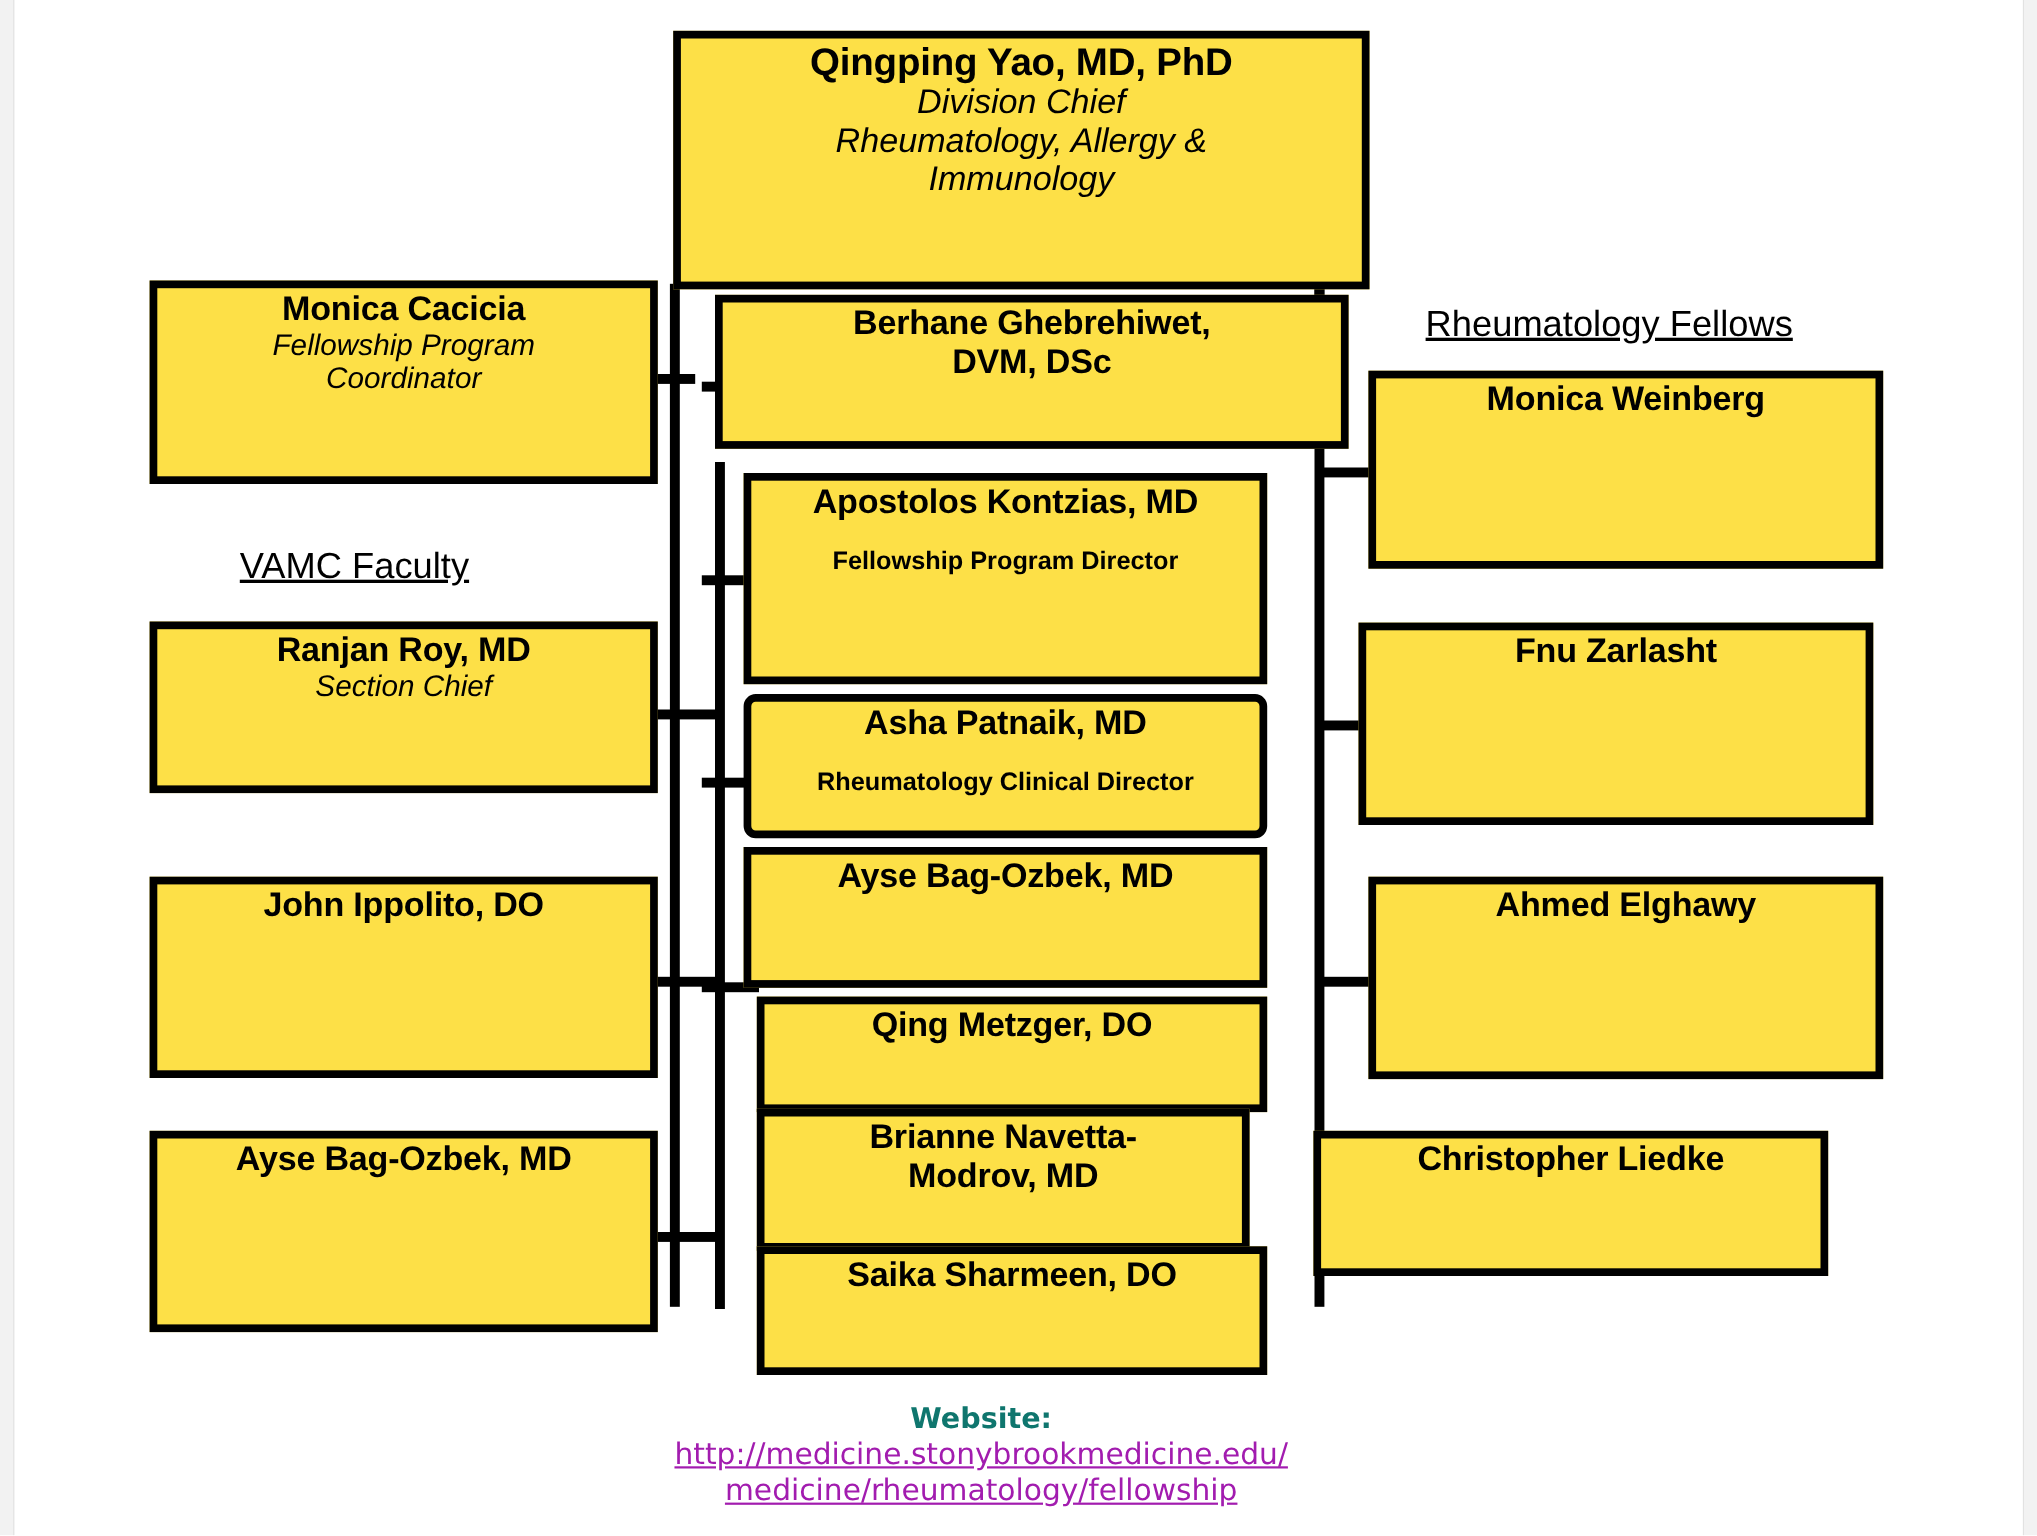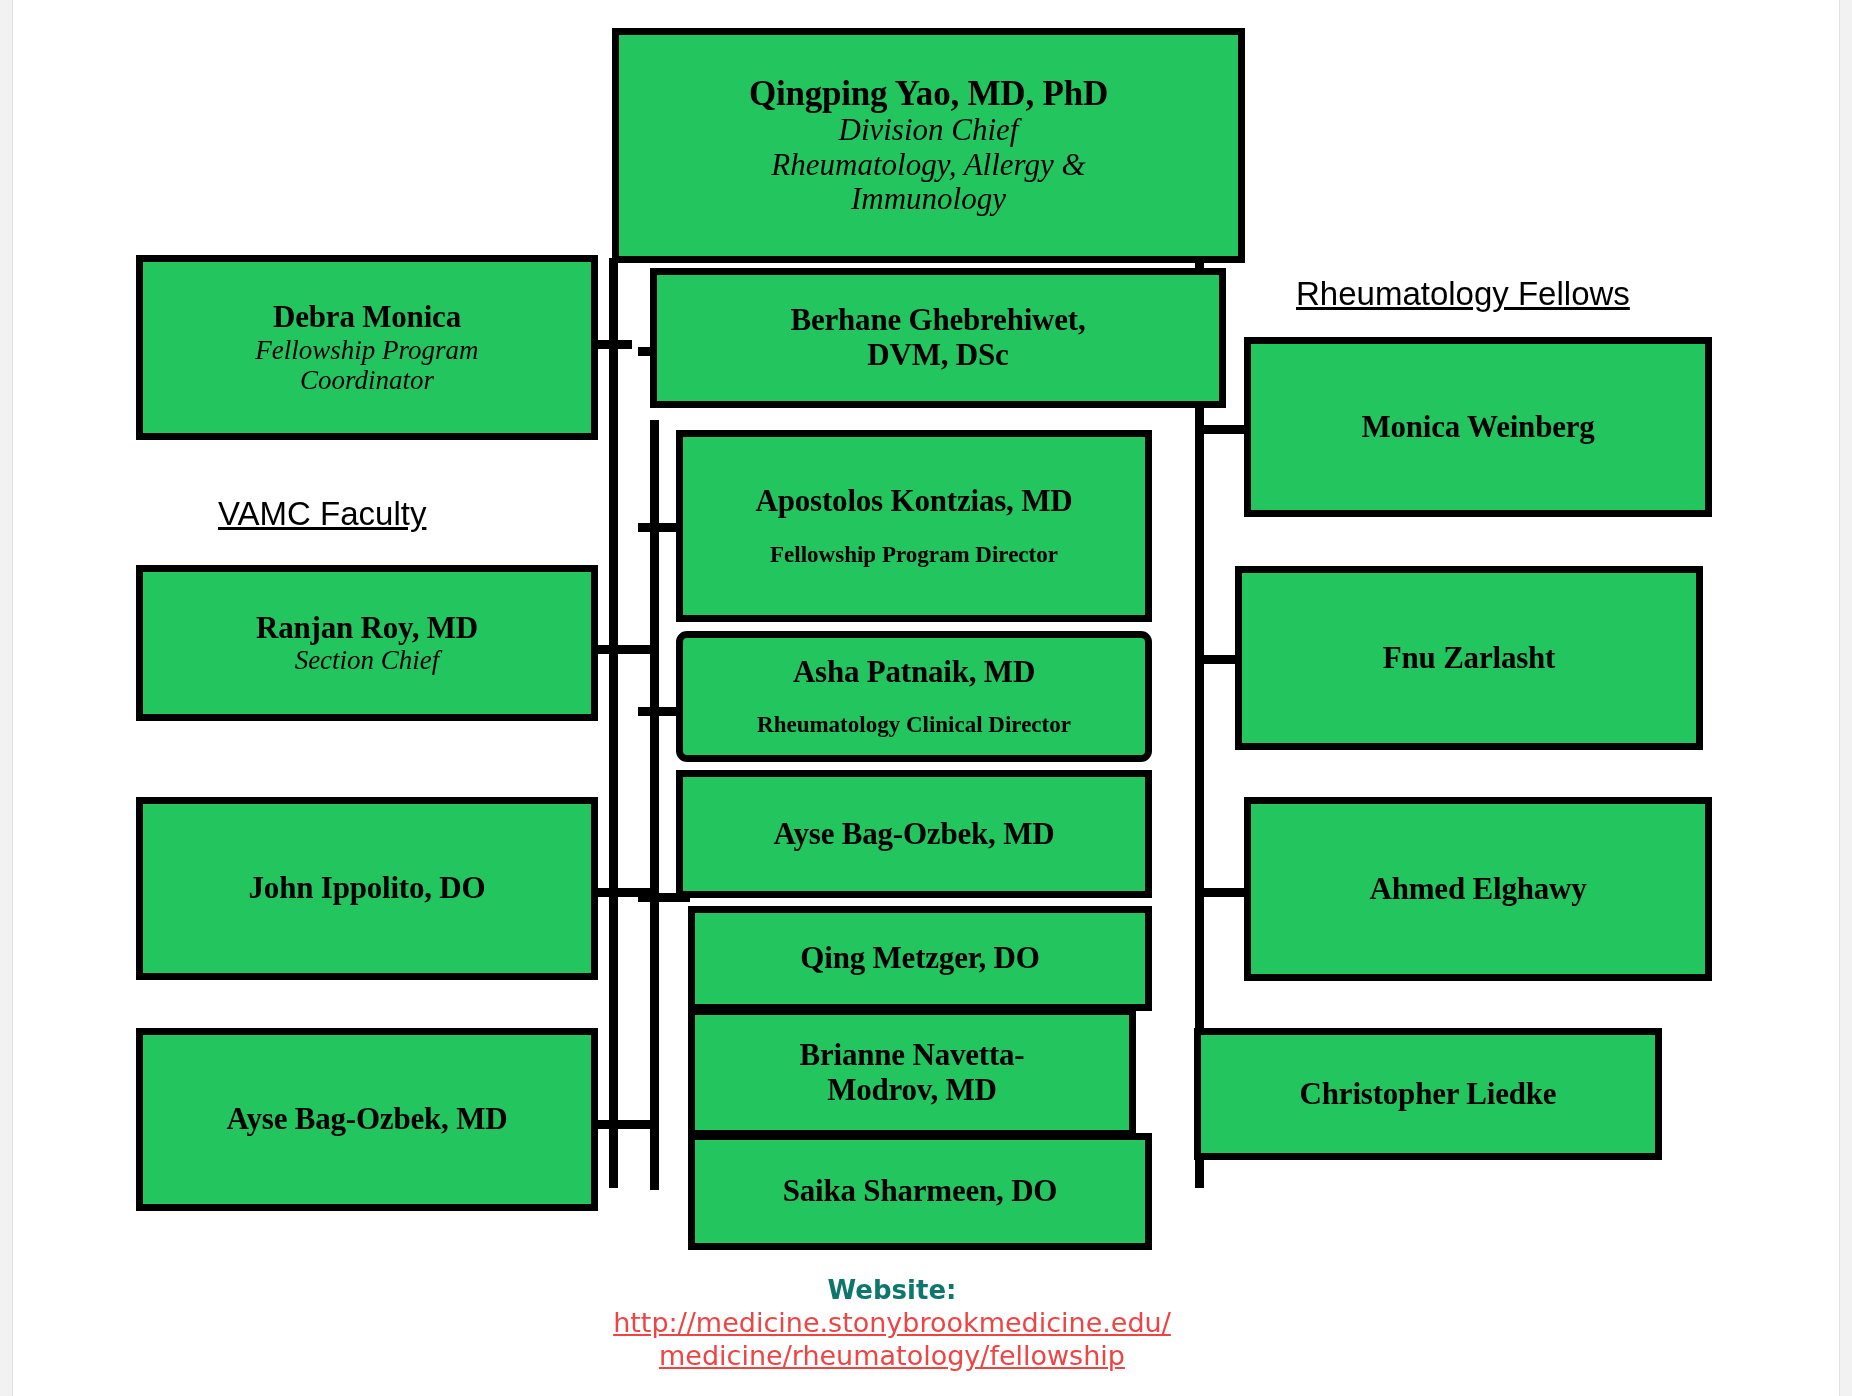--- a/index.html
+++ b/index.html
@@ -31,29 +31,27 @@
     right: 0;
     border-right: none;
     border-left: 1px solid #e2e2e2;
   }
 
   
   .box {
     position: absolute;
     box-sizing: border-box;
     border: 7px solid #000000;
-    background: #22c55e;
+    background: #fde047;
     display: flex;
     flex-direction: column;
     align-items: center;
-    justify-content: center;
     text-align: center;
     line-height: 1.12;
     padding: 2px 8px;
-    font-family: Liberation Serif, serif;
   }
   .nm {
     font-weight: bold;
     font-size: 31px;
     letter-spacing: -0.2px;
     white-space: pre-line;
   }
   .nm.big {
     font-size: 35px;
   }
@@ -94,21 +92,21 @@
   }
   .footer .wlbl {
     font-family: "DejaVu Sans", sans-serif;
     font-weight: bold;
     font-size: 26px;
     color: #0f766e;
   }
   .footer .wurl {
     font-family: "DejaVu Sans", sans-serif;
     font-size: 27px;
-    color: #ef4444;
+    color: #a21caf;
     text-decoration: underline;
     display: block;
     white-space: pre-line;
   }
 </style>
 </head>
 <body>
 
 <div id="page">
 
@@ -138,21 +136,21 @@
   <div class="ln" style="left:1199px; top:1120px; width:54px; height:9px;"></div>
 
   <div class="box" style="left:612px; top:28px; width:633px; height:235px;">
     <div class="nm big">Qingping Yao, MD, PhD</div>
     <div class="ttl big">Division Chief
 Rheumatology, Allergy &amp;
 Immunology</div>
   </div>
 
   <div class="box" style="left:136px; top:255px; width:462px; height:185px;">
-    <div class="nm">Debra Monica</div>
+    <div class="nm">Monica Cacicia</div>
     <div class="ttl">Fellowship Program
 Coordinator</div>
   </div>
 
   <div class="heading" style="left:218px; top:495px;">VAMC Faculty</div>
 
   <div class="box" style="left:136px; top:565px; width:462px; height:156px;">
     <div class="nm">Ranjan Roy, MD</div>
     <div class="ttl">Section Chief</div>
   </div>

